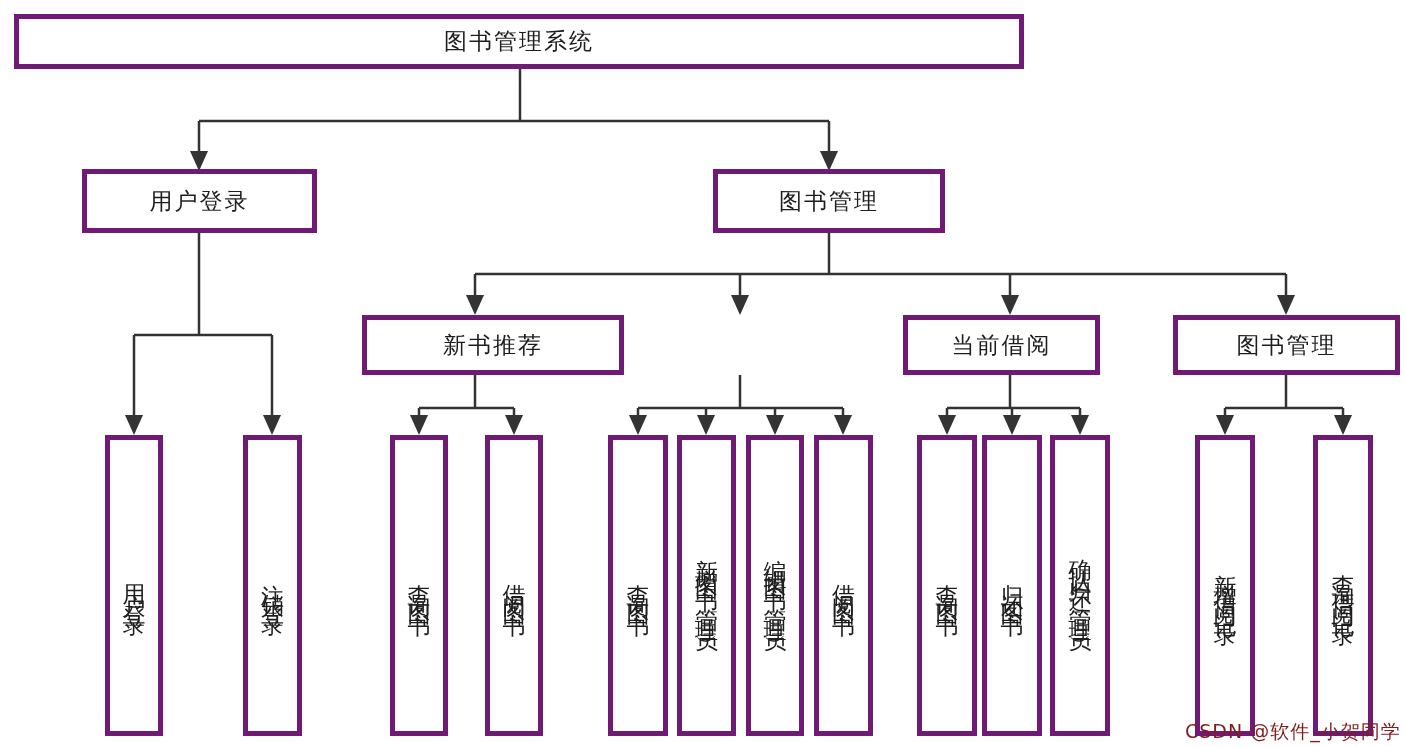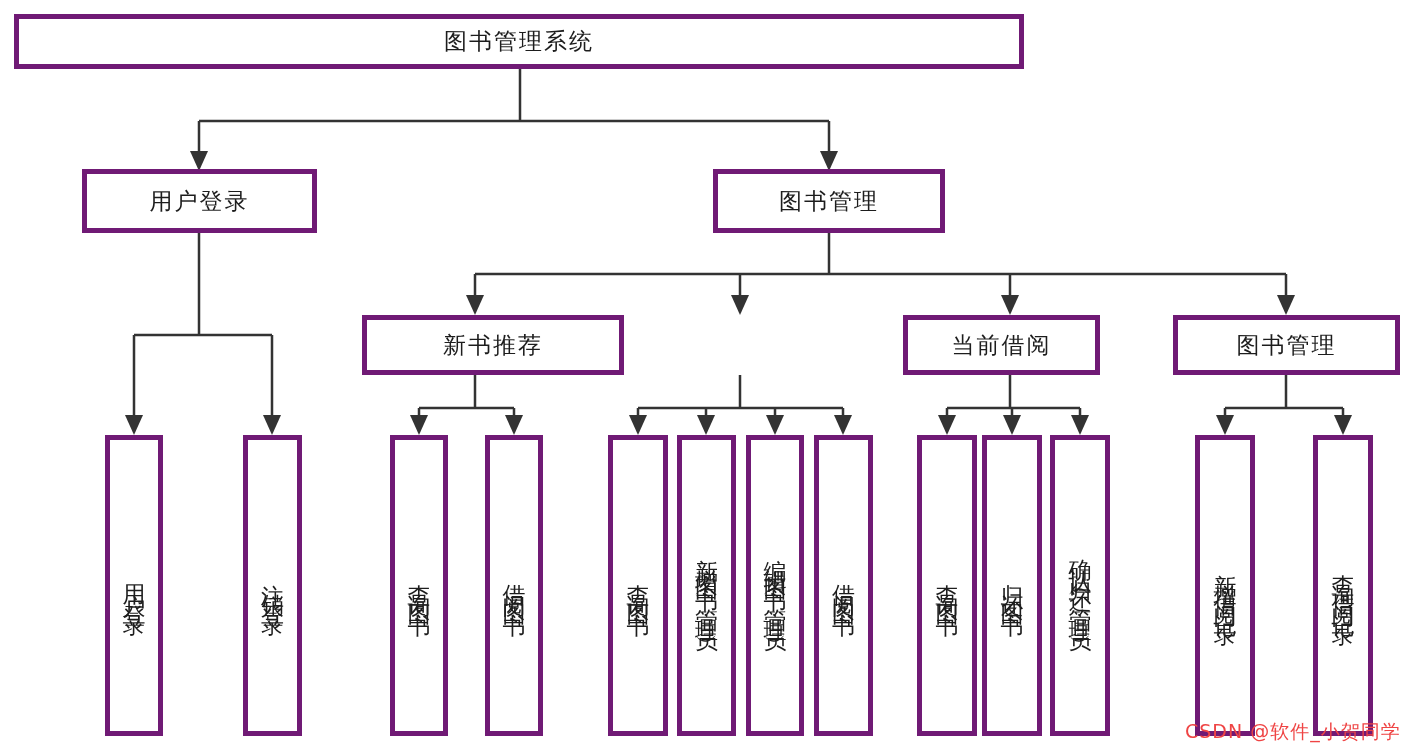--- a/index.html
+++ b/index.html
@@ -68,21 +68,21 @@
   .l-d1 { left: 917px;  width: 60px; }
   .l-d2 { left: 982px;  width: 60px; }
   .l-d3 { left: 1050px; width: 60px; }
   .l-e1 { left: 1195px; width: 60px; }
   .l-e2 { left: 1313px; width: 60px; }
   .watermark {
     position: absolute;
     left: 1185px;
     top: 719px;
     font-size: 19px;
-    color: #ef4444;
+    color: #7f1d1d;
     letter-spacing: 1px;
     white-space: nowrap;
     z-index: 5;
   }
 </style>
 </head>
 <body>
 
 <div class="canvas">
 

